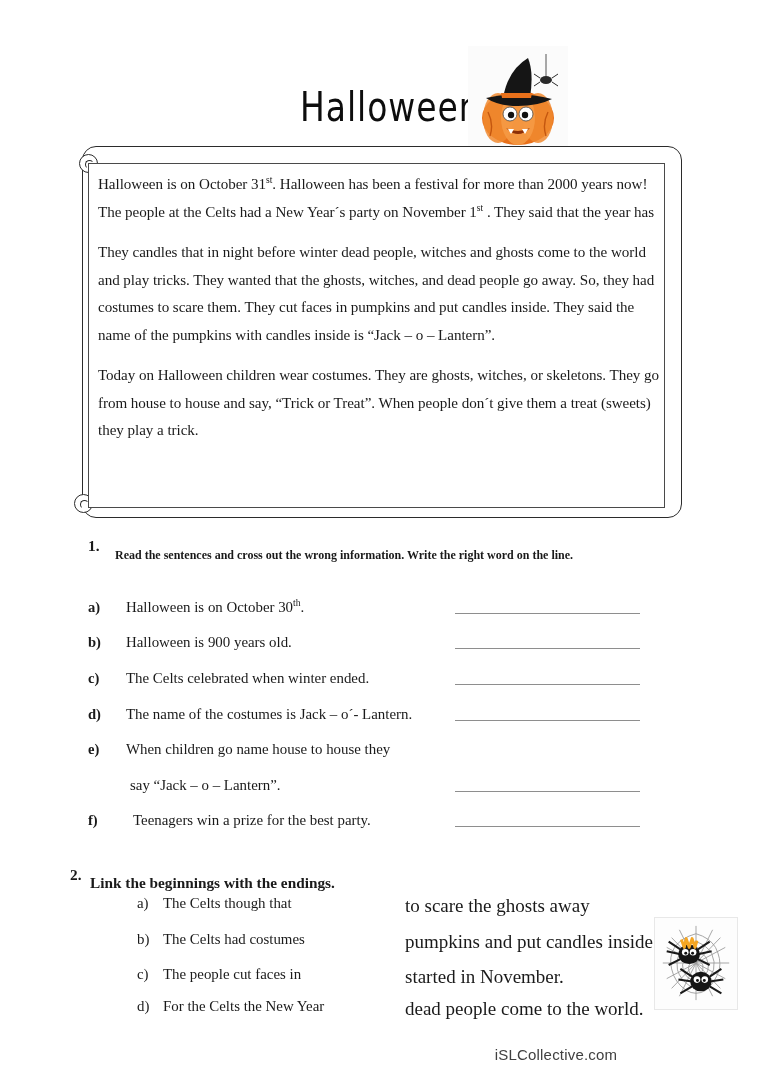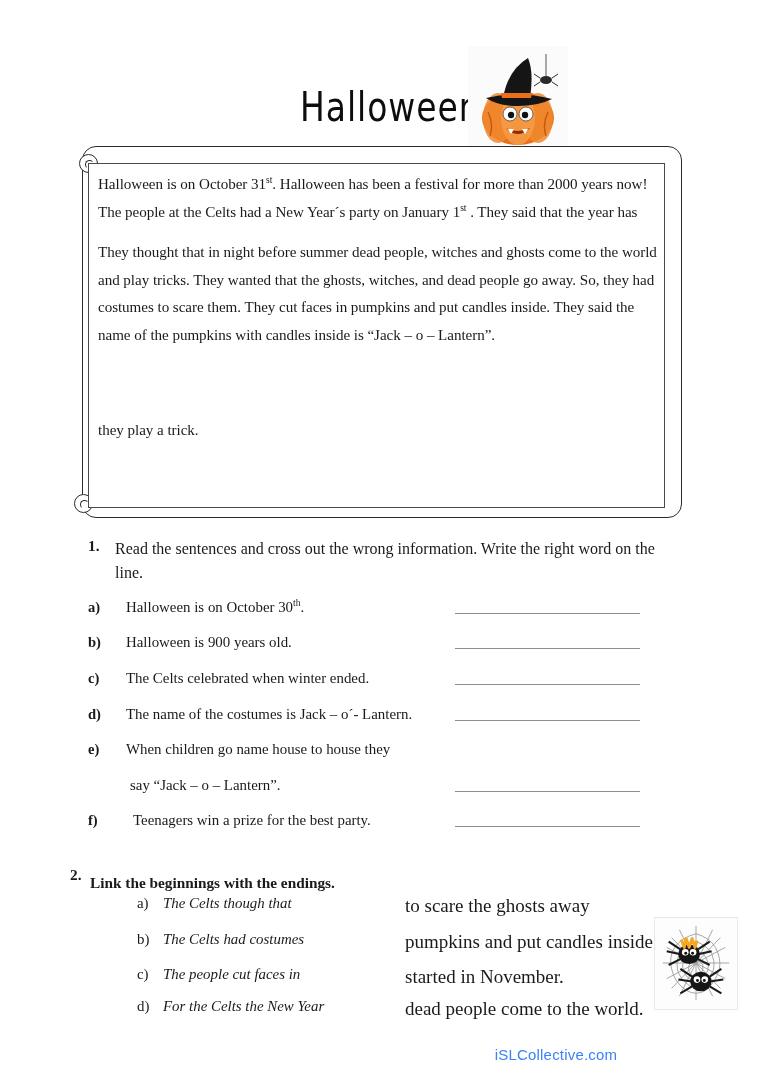--- a/index.html
+++ b/index.html
@@ -111,23 +111,23 @@
     left: 88px;
     top: 0;
     font-weight: bold;
     font-size: 15.3px;
   }
   .ex1 .ex-title {
     position: absolute;
     left: 115px;
     top: 0;
     width: 565px;
-    font-weight: normal;
-    font-size: 16px;
-    line-height: 24px;
+    font-weight: bold;
+    font-size: 12px;
+    line-height: 36px;
   }
 
   .q-row {
     position: absolute;
     left: 0;
     width: 766px;
     height: 22px;
   }
   .q-letter {
     position: absolute;
@@ -179,21 +179,20 @@
   .link-letter {
     position: absolute;
     left: 137px;
     font-size: 14.9px;
   }
   .link-begin {
     position: absolute;
     left: 163px;
     font-size: 14.9px;
     white-space: nowrap;
-    font-style: italic;
   }
   .link-end {
     position: absolute;
     left: 405px;
     font-size: 19px;
     white-space: nowrap;
   }
 
   .spider-img {
     position: absolute;
@@ -207,21 +206,21 @@
 
   .footer {
     position: absolute;
     left: 0;
     top: 1046px;
     width: 766px;
     text-align: center;
     padding-right: 14px;
     font-family: "Liberation Sans", sans-serif;
     font-size: 15px;
-    color: #3b82f6;
+    color: #404040;
     letter-spacing: 0.2px;
   }
   .footer span { margin-left: 360px; }
 </style>
 </head>
 <body>
 
 <div class="header">
   <div class="title">Halloween</div>
   <div class="pumpkin-img">
@@ -252,31 +251,31 @@
   </div>
 </div>
 
 <div class="scroll-wrap">
   <div class="scroll-outer"></div>
   <div class="curl curl-tl"></div>
   <div class="curl curl-bl"></div>
   <div class="scroll-inner">
     <p>
       <span>Halloween is on October 31</span><sup>st</sup><span>. Halloween has been a festival for more than 2000 years now!</span><br>
-      <span>The people at the Celts had a New Year´s party on January 1</span><sup>st</sup><span> . They said that the year has</span><br>
+      <span>The people at the Celts had a New Year´s party on November 1</span><sup>st</sup><span> . They said that the year has</span><br>
     </p>
     <p>
-      <span>They thought that in night before summer dead people, witches and ghosts come to the world</span><br>
+      <span>They candles that in night before winter dead people, witches and ghosts come to the world</span><br>
       <span>and play tricks. They wanted that the ghosts, witches, and dead people go away. So, they had</span><br>
       <span>costumes to scare them. They cut faces in pumpkins and put candles inside. They said the</span><br>
       <span>name of the pumpkins with candles inside is “Jack – o – Lantern”.</span>
     </p>
     <p>
-      <br>
-      <br>
+      <span>Today on Halloween children wear costumes. They are ghosts, witches, or skeletons. They go</span><br>
+      <span>from house to house and say, “Trick or Treat”. When people don´t give them a treat (sweets)</span><br>
       <span>they play a trick.</span>
     </p>
   </div>
 </div>
 
 <div class="exercise ex1">
   <span class="ex-num">1.</span>
   <span class="ex-title">Read the sentences and cross out the wrong information. Write the right word on the line.</span>
 </div>
 

